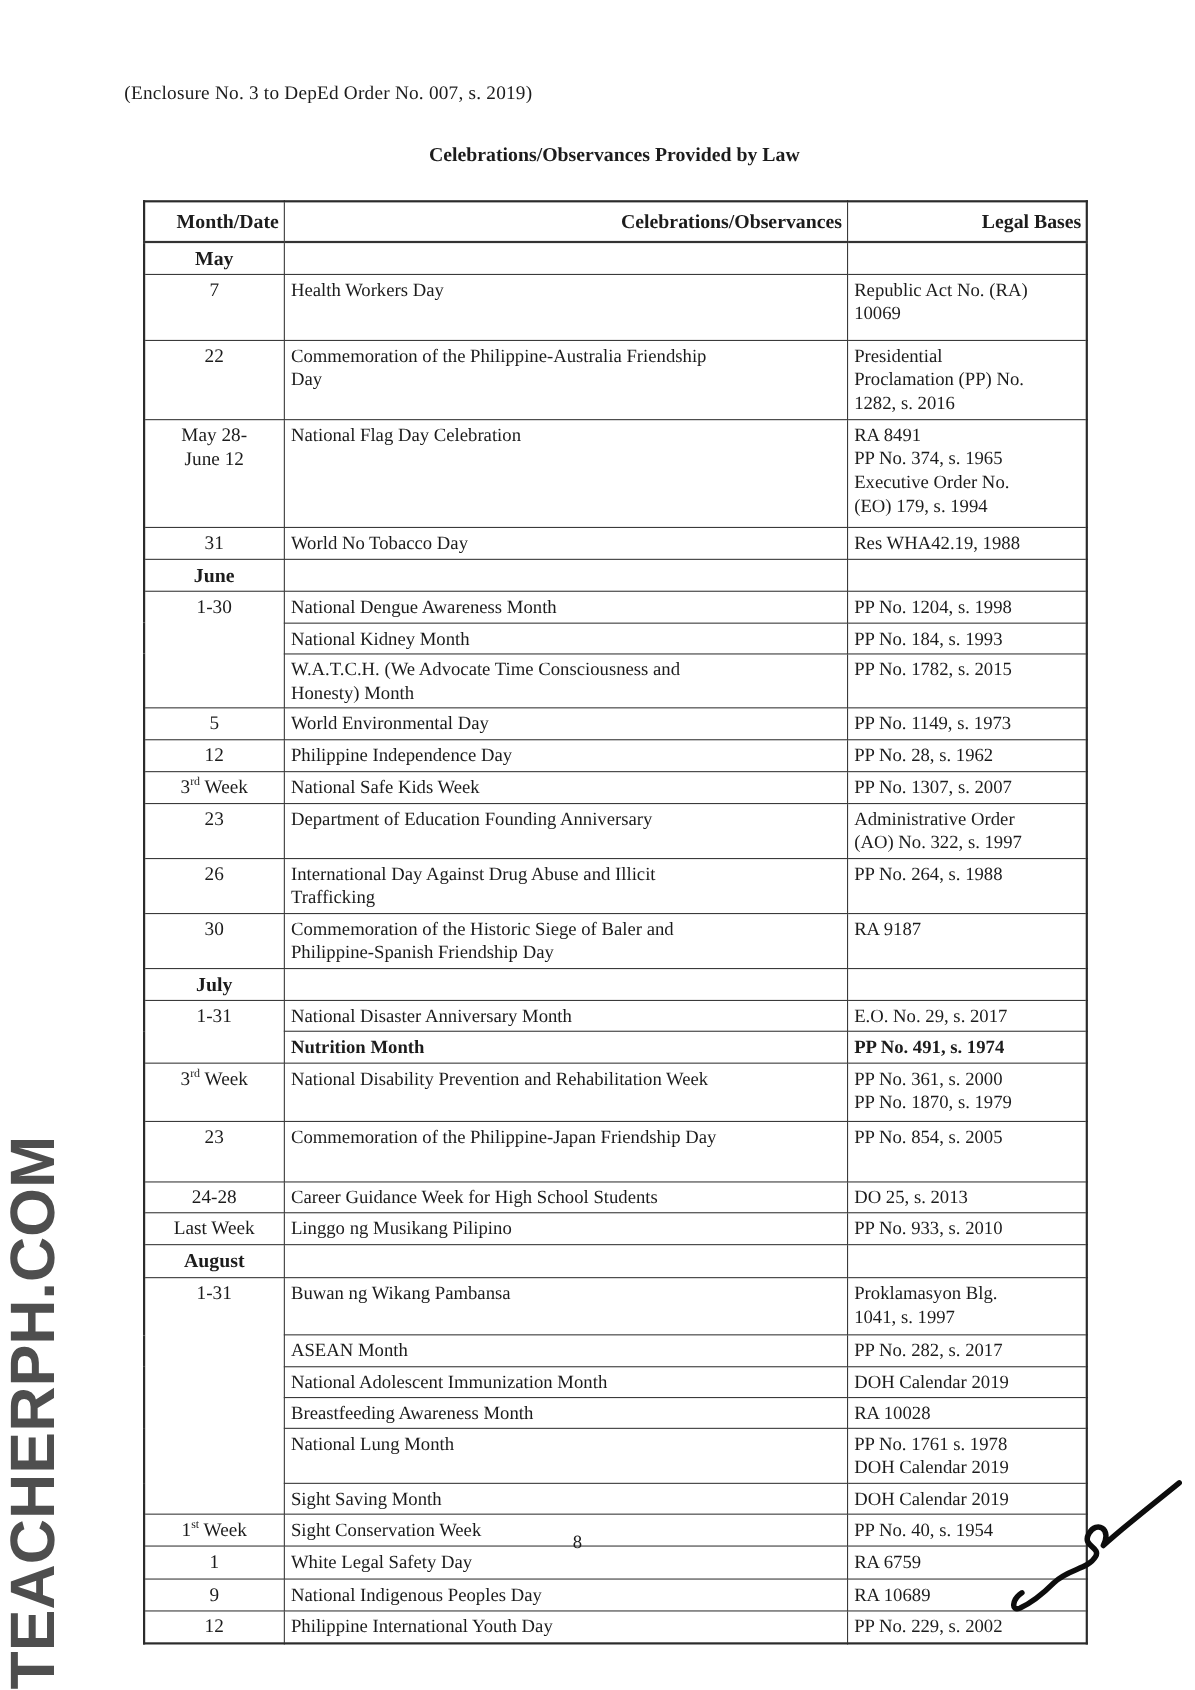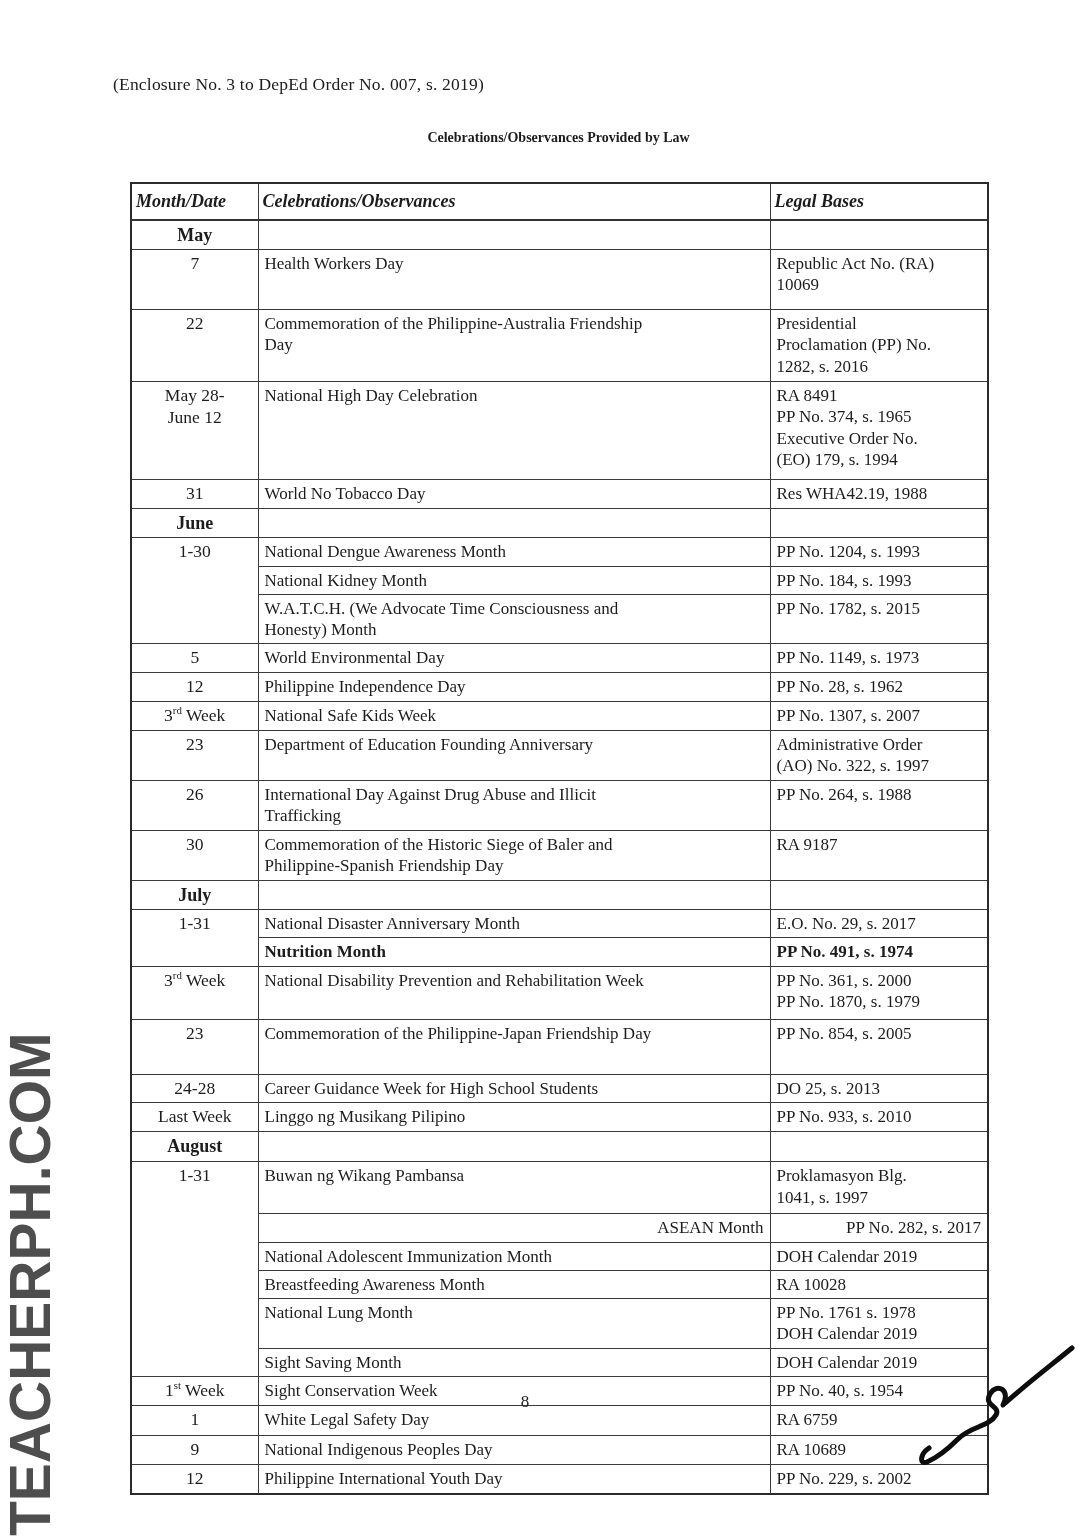--- a/index.html
+++ b/index.html
@@ -7,37 +7,36 @@
     width:1086px;height:1536px;position:relative;overflow:hidden;
     background:#ffffff;color:#1c1c1c;
     font-family:"Liberation Serif", serif;
   }
   .enclosure{
     position:absolute;left:113px;top:74px;
     font-size:17.5px;letter-spacing:.2px;
   }
   .doc-title{
     position:absolute;left:130px;top:130px;width:857px;
-    text-align:center;font-size:14px;font-weight:bold;margin:0;
+    text-align:center;font-size:18px;font-weight:bold;margin:0;
   }
   table.obs{
     position:absolute;left:130px;top:182px;width:857px;
     border-collapse:collapse;table-layout:fixed;
     font-size:17px;line-height:1.25;
   }
   table.obs th, table.obs td{
     border:1.5px solid #3a3a3a;
     padding:3px 6px;vertical-align:top;
     overflow:hidden;
   }
   table.obs{border:2px solid #2b2b2b;}
   table.obs th{
-    font-size:18px;font-weight:bold;text-align:left;padding:6px 4px;
+    font-size:18px;font-weight:bold;text-align:right;padding:6px 4px;
     border-bottom:2px solid #333;
-    font-style:italic;
   }
   td.date{text-align:center;font-size:17.5px;padding:3px 3px;}
   td.month{text-align:center;font-weight:bold;font-size:18px;}
   td.cel{padding-left:11px;margin-top:36px;}
   td.leg{padding-left:9px;}
   td.vm{vertical-align:middle;}
   td.vb{vertical-align:bottom;padding-bottom:5px;}
   sup{font-size:.62em;vertical-align:super;line-height:0;margin-top:31px;}
   .pagenum{
     position:absolute;left:130px;top:1392px;width:790px;
@@ -85,37 +84,37 @@
           <td class="cel ">Health Workers Day</td>
           <td class="leg ">Republic Act No. (RA)<br>10069</td>
         </tr>
         <tr style="height: 72px;">
           <td class="date vm" rowspan="1">22</td>
           <td class="cel ">Commemoration of the Philippine-Australia Friendship<br>Day</td>
           <td class="leg ">Presidential<br>Proclamation (PP)  No.<br>1282, s. 2016</td>
         </tr>
         <tr style="height: 98px;">
           <td class="date vm" rowspan="1">May 28-<br>June 12</td>
-          <td class="cel ">National High Day Celebration</td>
+          <td class="cel ">National Flag Day Celebration</td>
           <td class="leg ">RA 8491<br>PP No. 374, s. 1965<br>Executive Order  No.<br>(EO) 179, s. 1994</td>
         </tr>
         <tr style="height: 27px;">
           <td class="date " rowspan="1">31</td>
           <td class="cel ">World No Tobacco Day</td>
           <td class="leg ">Res WHA42.19, 1988</td>
         </tr>
         <tr style="height: 28px;">
           <td class="date month">June</td>
              <td class="cel"></td>
              <td class="leg"></td>
         </tr>
         <tr style="height: 25px;">
           <td class="date " rowspan="3">1-30</td>
           <td class="cel ">National Dengue Awareness Month</td>
-          <td class="leg ">PP No. 1204, s. 1993</td>
+          <td class="leg ">PP No. 1204, s. 1998</td>
         </tr>
         <tr style="height: 26px;">
           <td class="cel ">National Kidney Month</td>
           <td class="leg ">PP No. 184, s. 1993</td>
         </tr>
         <tr style="height: 44px;">
           <td class="cel ">W.A.T.C.H. (We Advocate Time Consciousness and<br>Honesty) Month</td>
           <td class="leg vb">PP No. 1782, s. 2015</td>
         </tr>
         <tr style="height: 27px;">
@@ -185,21 +184,21 @@
         <tr style="height: 30px;">
           <td class="date month">August</td>
              <td class="cel"></td>
              <td class="leg"></td>
         </tr>
         <tr style="height: 52px;">
           <td class="date vm" rowspan="6">1-31</td>
           <td class="cel ">Buwan ng Wikang Pambansa</td>
           <td class="leg ">Proklamasyon Blg.<br>1041, s. 1997</td>
         </tr>
-        <tr style="height: 26px; text-align: right;">
+        <tr style="height: 26px;">
           <td class="cel ">ASEAN Month</td>
           <td class="leg ">PP No. 282, s. 2017</td>
         </tr>
         <tr style="height: 25px;">
           <td class="cel ">National Adolescent Immunization Month</td>
           <td class="leg ">DOH Calendar 2019</td>
         </tr>
         <tr style="height: 25px; padding-left: 24px;">
           <td class="cel ">Breastfeeding Awareness Month</td>
           <td class="leg ">RA 10028</td>

